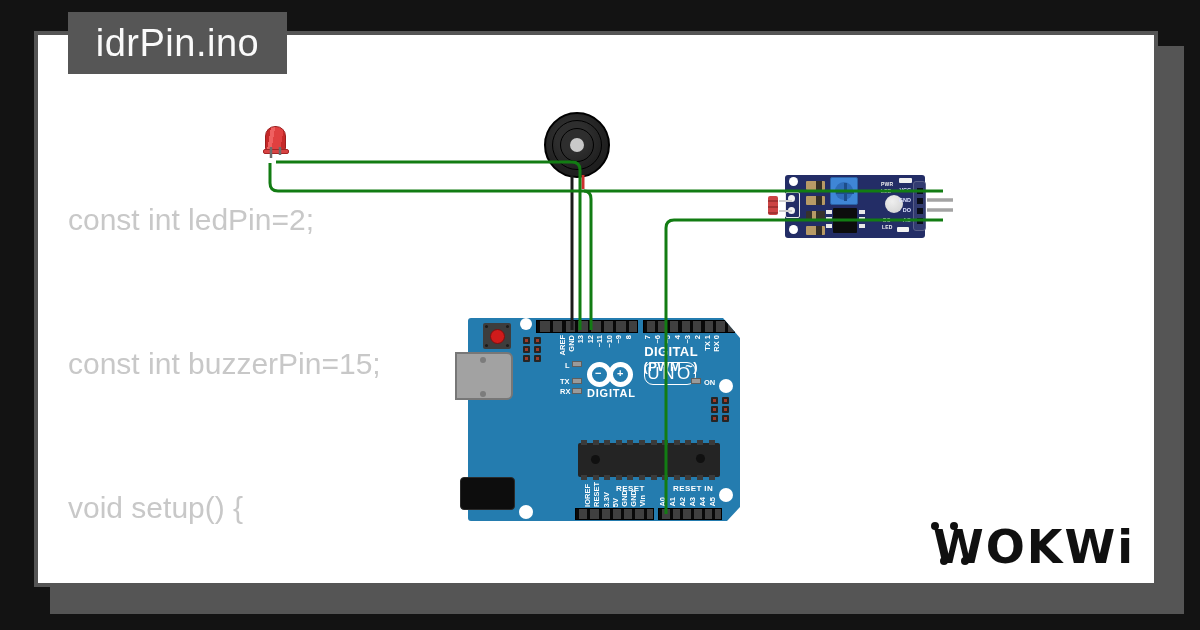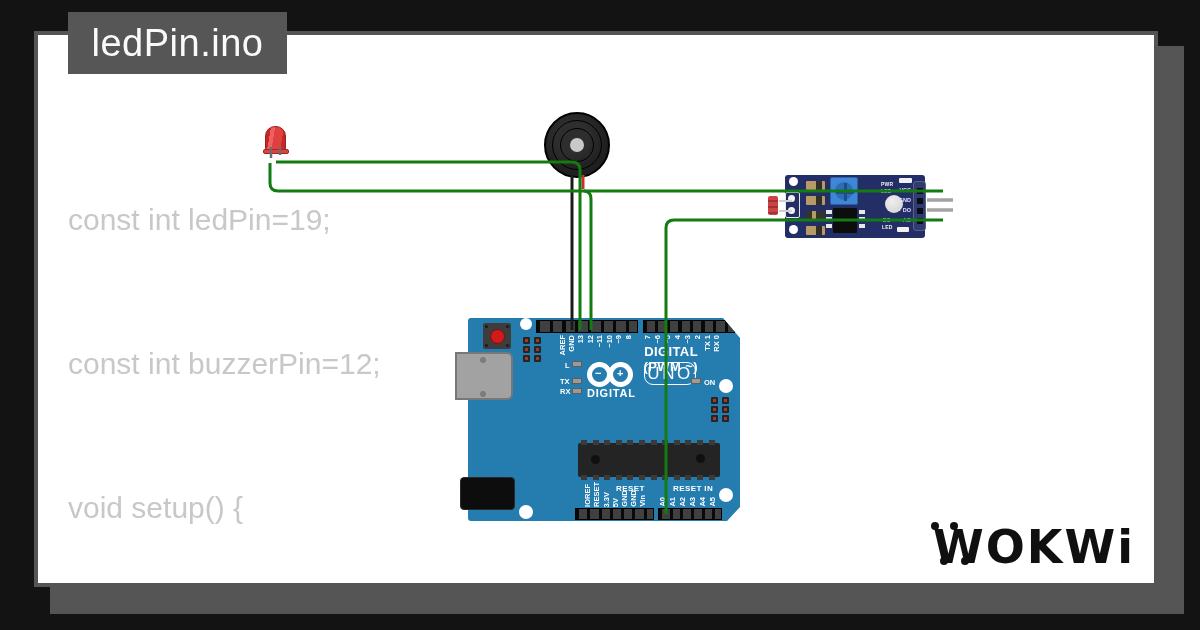--- a/index.html
+++ b/index.html
@@ -100,22 +100,22 @@
   .logo .txt { color:#101010; font-size:46px; font-weight:bold; letter-spacing:2px; font-family:"DejaVu Sans",sans-serif; }
   .logo i { position:absolute; width:8px; height:8px; border-radius:50%; background:#101010; }
 </style>
 </head>
 <body>
 
 <div class="abs shadow"></div>
 <div class="abs canvas"></div>
 
 <div class="abs code">
-  <div>const int ledPin=19;</div>
-  <div>const int buzzerPin=12;</div>
+  <div>const int ledPin=2;</div>
+  <div>const int buzzerPin=15;</div>
   <div>void setup() {</div>
   
   
   
   
   
   
 </div>
 
 <div class="abs buzzer">
@@ -277,21 +277,21 @@
     <path d="M572 175 V330" stroke="#1a1a1a" stroke-width="3"></path>
     <path d="M583 175 V189" stroke="#cc2e2e" stroke-width="3"></path>
     <path d="M276 162 H572 Q580 162 580 170 V330" stroke="#127c13" stroke-width="3"></path>
     <path d="M270 163 V183 Q270 191 278 191 H943" stroke="#127c13" stroke-width="3"></path>
     <path d="M584 191 Q591 191 591 199 V330" stroke="#127c13" stroke-width="3"></path>
     <path d="M666 514 V228 Q666 220 674 220 H943" stroke="#127c13" stroke-width="3"></path>
   </g>
 </svg>
 
 <div class="abs title-box">
-  <span>ledPin.ino</span>
+  <span>idrPin.ino</span>
 </div>
 
 <div class="abs logo">
   <span class="txt">WOKWi</span>
   <i style="left:-2px;top:2px;"></i>
   <i style="left:17px;top:2px;"></i>
   <i style="left:7px;top:37px;"></i>
   <i style="left:28px;top:37px;"></i>
 </div>
 

